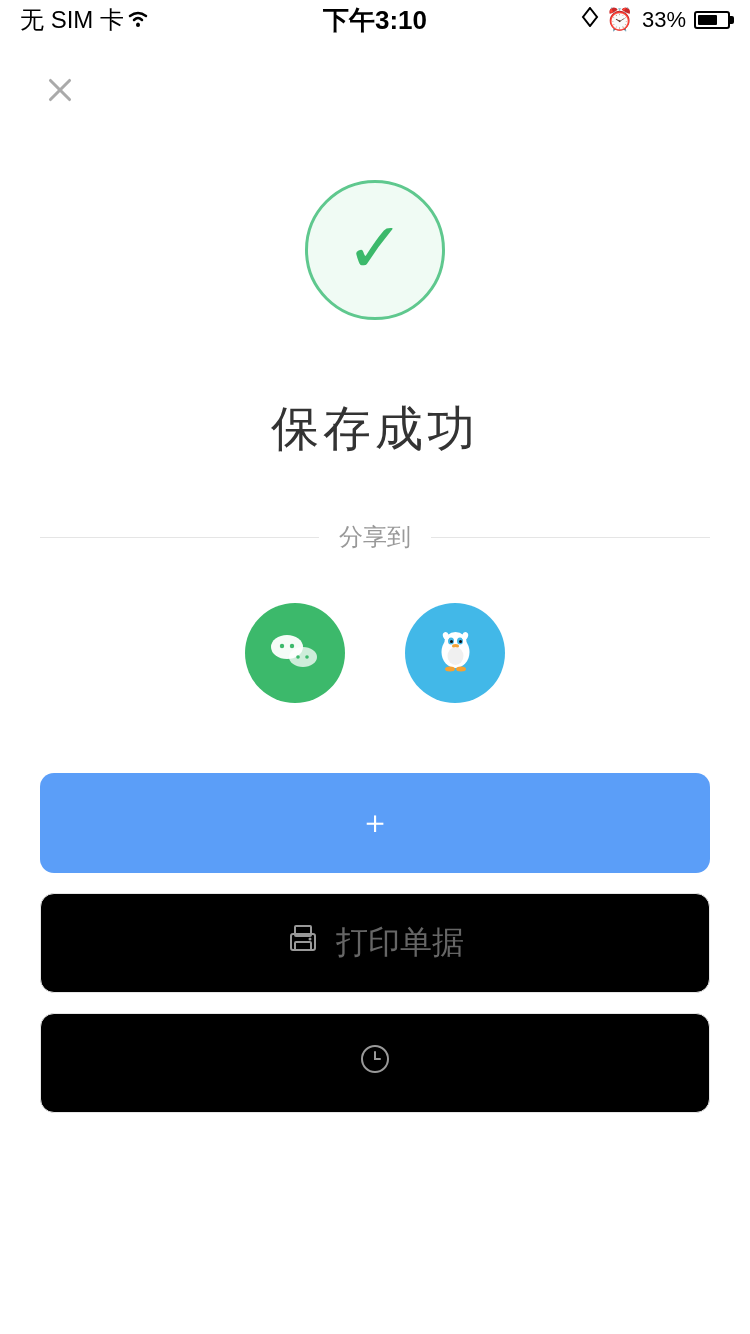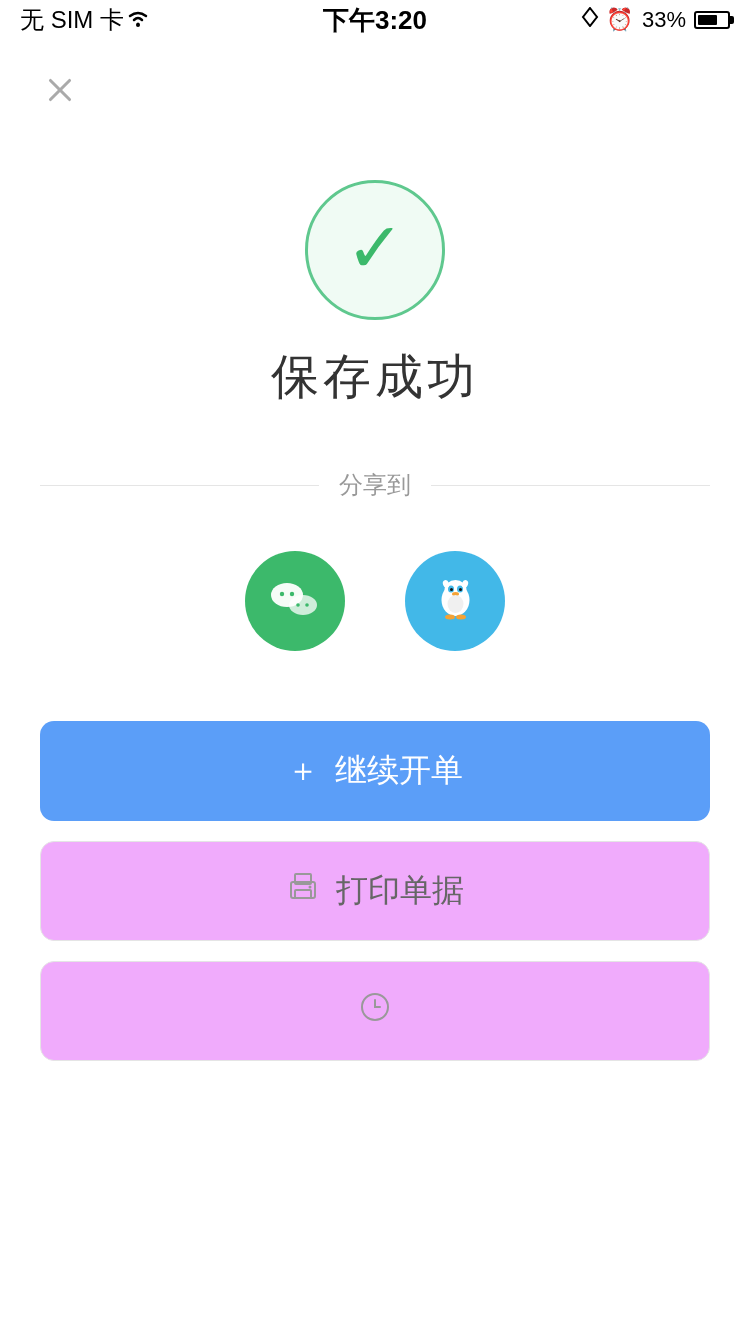--- a/index.html
+++ b/index.html
@@ -134,21 +134,21 @@
     }
     .check-icon {
       color: #3cb96b;
       font-size: 70px;
       line-height: 1;
       margin-top: -5px;
     }
 
     
     .success-title {
-      margin-top: 25px;
+      margin-top: 77px;
       font-size: 48px;
       font-weight: 400;
       color: #333;
       letter-spacing: 4px;
     }
 
     
     .share-divider {
       width: 100%;
       display: flex;
@@ -221,21 +221,21 @@
       font-size: 32px;
       cursor: pointer;
       border: 1px solid #e5e5e5;
     }
     .action-btn-primary {
       background: #5b9ef8;
       border: none;
       color: #fff;
     }
     .action-btn-secondary {
-      background: #f0abfc;
+      background: #000000;
       color: #666;
       align-items: center;
     }
     .btn-icon {
       font-size: 32px;
     }
     .btn-label {
       font-size: 32px;
     }
   </style>
@@ -247,21 +247,21 @@
     <span>无 SIM 卡</span>
     <span>
       <svg width="28" height="20" viewBox="0 0 28 20">
         <path d="M14 16 Q14 16 14 16" stroke="#000" stroke-width="3" stroke-linecap="round" fill="none"></path>
         <path d="M10 12 Q14 8 18 12" stroke="#000" stroke-width="2.5" stroke-linecap="round" fill="none"></path>
         <path d="M6 8 Q14 2 22 8" stroke="#000" stroke-width="2.5" stroke-linecap="round" fill="none"></path>
         <circle cx="14" cy="17" r="2" fill="#000"></circle>
       </svg>
     </span>
   </div>
-  <div class="status-center">下午3:20</div>
+  <div class="status-center">下午3:10</div>
   <div class="status-right">
     <span>
       <svg width="18" height="20" viewBox="0 0 18 20">
         <path d="M9 1 L16 10 L9 19 L2 10 Z" fill="none" stroke="#000" stroke-width="2"></path>
         <path d="M9 1 L16 10 L9 19" fill="none" stroke="#000" stroke-width="1"></path>
       </svg>
     </span>
     <span>⏰</span>
     <span>33%</span>
     <span>
@@ -328,21 +328,20 @@
         <ellipse cx="18" cy="10" rx="3" ry="4" fill="white" transform="rotate(-20,18,10)"></ellipse>
         <ellipse cx="37" cy="10" rx="3" ry="4" fill="white" transform="rotate(20,37,10)"></ellipse>
       </svg>
     </div>
   </div>
 
   <div class="action-buttons">
 
     <button class="action-btn action-btn-primary">
       <span class="btn-icon">＋</span>
-      <span class="btn-label">继续开单</span>
     </button>
 
     <button class="action-btn action-btn-secondary">
       <span class="btn-icon">
         <svg width="34" height="34" viewBox="0 0 34 34" fill="none">
           <rect x="5" y="12" width="24" height="16" rx="2" stroke="#999" stroke-width="2"></rect>
           <rect x="9" y="4" width="16" height="10" rx="1" stroke="#999" stroke-width="2"></rect>
           <rect x="9" y="20" width="16" height="8" rx="1" stroke="#999" stroke-width="2"></rect>
           <circle cx="24" cy="17" r="1.5" fill="#999"></circle>
         </svg>

